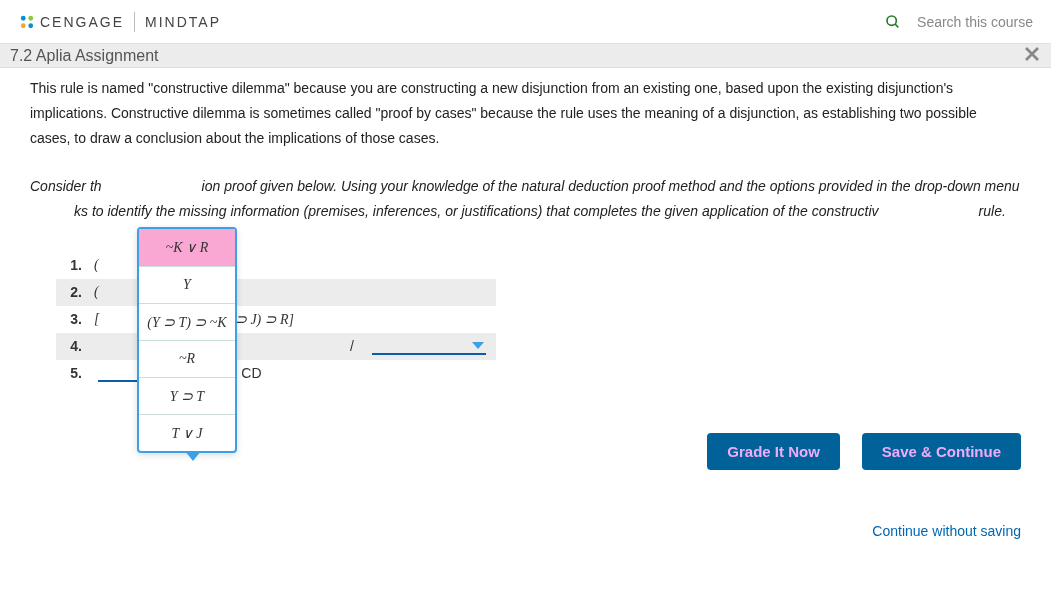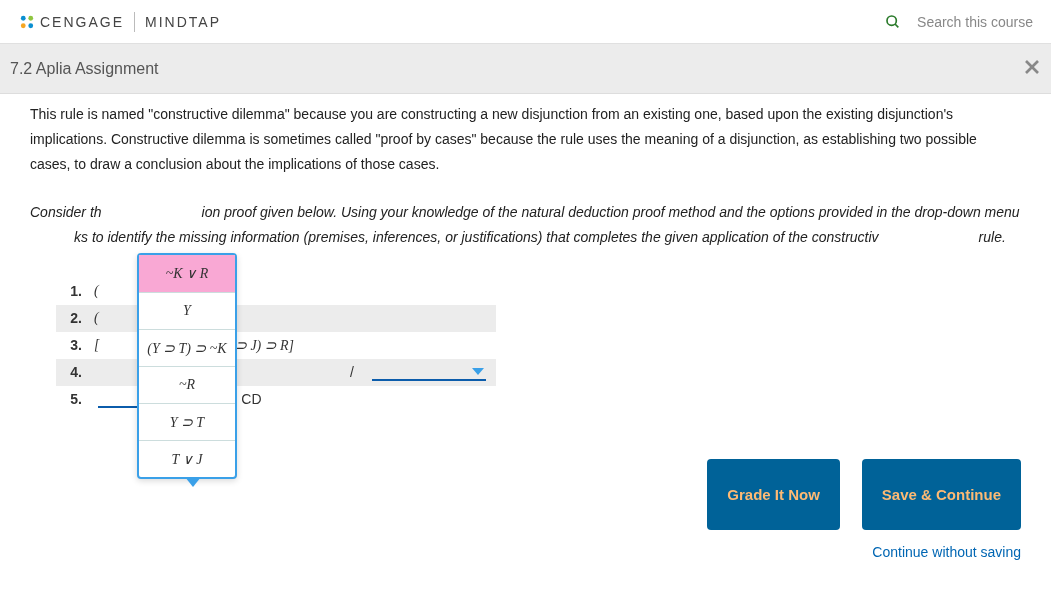--- a/index.html
+++ b/index.html
@@ -7,21 +7,21 @@
   
   .topbar { display: flex; align-items: center; justify-content: space-between; padding: 10px 18px; border-bottom: 1px solid #e0e0e0; height: 44px; }
   .brand { display: flex; align-items: center; gap: 4px; }
   .brand-logo { width: 18px; height: 18px; }
   .brand-text1 { font-size: 14px; letter-spacing: 2px; color: #444; font-weight: 400; }
   .brand-sep { width:1px; height:20px; background:#bbb; margin:0 6px; }
   .brand-text2 { font-size: 14px; letter-spacing: 2px; color: #444; font-weight: 400; }
   .search { display: flex; align-items: center; gap: 16px; color: #888; font-size: 14px; }
   .search-icon { color: #2a7a2a; }
   
-  .subhead { display: flex; align-items: center; justify-content: space-between; background: #ececec; border-bottom: 1px solid #ddd; padding: 8px 10px; height: 50px; }
+  .subhead { display: flex; align-items: center; justify-content: space-between; background: #ececec; border-bottom: 1px solid #ddd; padding: 8px 10px; height: 24px; }
   .subhead-title { font-size: 16px; color: #555; font-weight: 400; }
   .close-btn { color: #888; cursor: pointer; font-size: 22px; }
   
   .content { padding: 8px 30px 20px 30px; position: relative; }
   .para { font-size: 14px; line-height: 1.8; color: #222; margin-bottom: 22px; }
   .para.instr { font-style: italic; margin-bottom: 28px; }
   
   .proof { margin-left: 26px; width: 440px; }
   .proof-row { display: flex; align-items: center; height: 27px; font-size: 14px; }
   .proof-row.shaded { background: #ececec; }
@@ -30,24 +30,24 @@
   .row-just-sep { margin: 0 10px 0 40px; font-style: normal; font-family: -apple-system, sans-serif; }
   .dd-field { display: inline-flex; align-items: center; justify-content: flex-end; width: 114px; height: 18px; border-bottom: 2px solid #0b5cab; padding: 0 2px; cursor: pointer; }
   .dd-caret { width:0;height:0;border-left:6px solid transparent;border-right:6px solid transparent;border-top:7px solid #3aa0e8; }
   
   .dropdown { position: absolute; left: 137px; top: 159px; width: 100px; background: #fff; border: 2px solid #3aa0e8; border-radius: 4px; box-shadow: 0 2px 6px rgba(0,0,0,.15); z-index: 10; }
   .dropdown::after { content:""; position:absolute; bottom:-10px; left:46px; width:0;height:0;border-left:8px solid transparent;border-right:8px solid transparent;border-top:10px solid #3aa0e8; }
   .dd-item { height: 37px; display:flex; align-items:center; justify-content:center; font-family: "Times New Roman", serif; font-style: italic; font-size: 14px; border-top: 1px solid #cdd; cursor:pointer; }
   .dd-item:first-child { border-top: none; background: #f9a8d4; }
   
   .action-row { display:flex; justify-content:flex-end; gap: 22px; padding: 26px 30px 6px 0; }
-  .btn { background:#006298; color:#fdba74; border:none; border-radius:4px; padding: 27px 20px; font-size:15px; font-weight:700; cursor:pointer; }
+  .btn { background:#006298; color:#f0abfc; border:none; border-radius:4px; padding: 10px 20px; font-size:15px; font-weight:700; cursor:pointer; }
   .btn.save { background:#006298; }
   .linkrow { display:flex; justify-content:flex-end; padding: 8px 30px 10px 0; }
-  .linkrow a { color:#0066b3; font-size:14px; text-decoration:none; cursor:pointer; }
+  .linkrow a { color:#0066b3; font-size:14px; text-decoration:none; cursor:pointer;margin-top:39px; }
 </style>
 </head>
 <body>
 
 <div class="topbar">
   <div class="brand">
     <svg class="brand-logo" viewBox="0 0 24 24">
         <g fill="#0b8fd1">
           <circle cx="7" cy="7" r="3.2"></circle>
           <circle cx="17" cy="7" r="3.2" fill="#8fc640"></circle>

